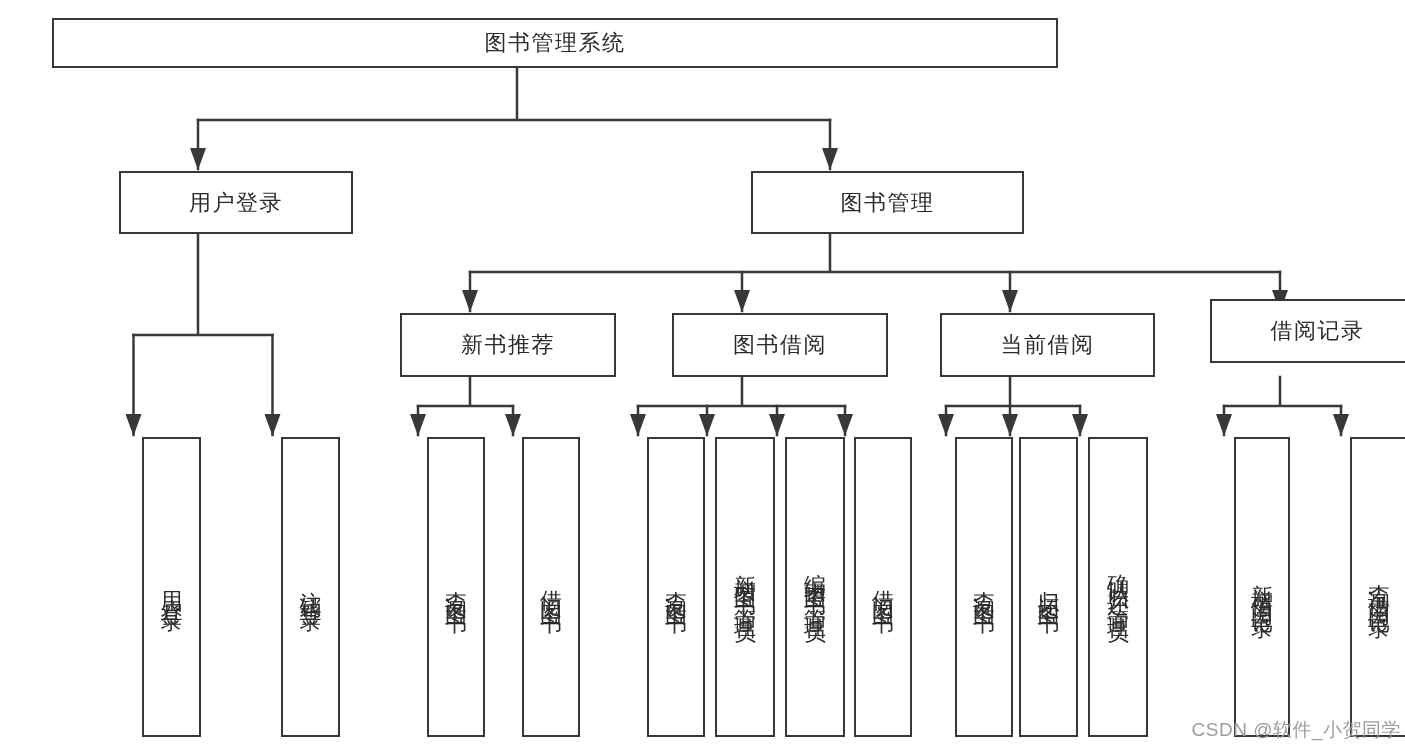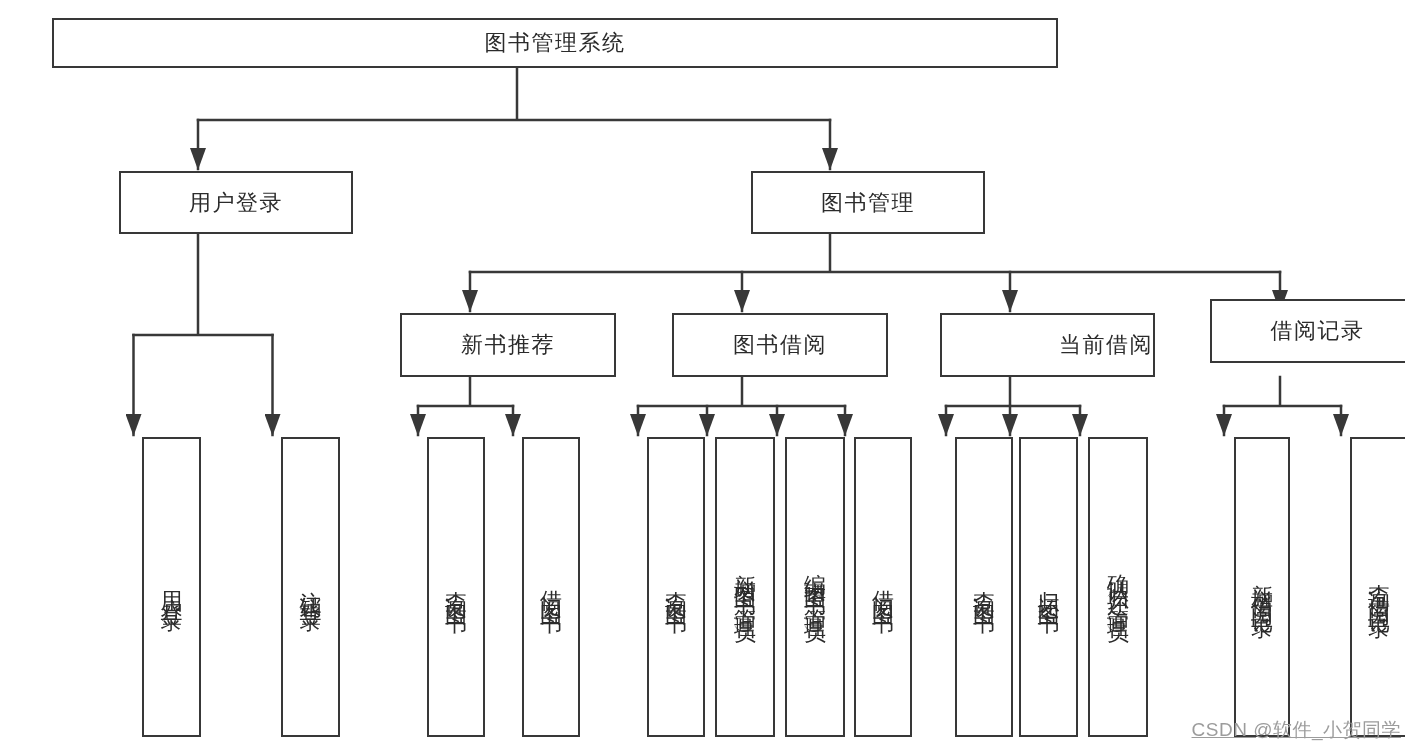--- a/index.html
+++ b/index.html
@@ -55,29 +55,28 @@
   }
   .watermark {
     position: absolute;
     right: 4px;
     bottom: 4px;
     font-size: 19px;
     color: var(--color-watermark);
     letter-spacing: 0.5px;
     z-index: 10;
     white-space: nowrap;
-    text-decoration: underline;
   }
   
   #n-root  { left: 14px;  top: 18px;  width: 1006px; height: 50px; }
   #n-userg { left: 81px;  top: 171px; width: 234px;  height: 63px; }
-  #n-bookg { left: 713px; top: 171px; width: 234px;  height: 63px; }
+  #n-bookg { left: 713px; top: 171px; width: 273px;  height: 63px; }
   #n-s0 { left: 362px;  top: 313px; width: 216px; height: 64px; }
   #n-s1 { left: 634px;  top: 313px; width: 216px; height: 64px; }
-  #n-s2 { left: 902px;  top: 313px; width: 215px; height: 64px; justify-content: flex-end; }
+  #n-s2 { left: 902px;  top: 313px; width: 215px; height: 64px; }
   #n-s3 { left: 1172px; top: 299px; width: 215px; height: 64px; }
   .leaf { top: 437px; height: 300px; }
   #n-u0  { left: 104px;  width: 59px; }
   #n-u1  { left: 243px;  width: 59px; }
   #n-a0  { left: 389px;  width: 58px; }
   #n-a1  { left: 484px;  width: 58px; }
   #n-b0  { left: 609px;  width: 58px; }
   #n-b1  { left: 677px;  width: 60px; }
   #n-b2  { left: 747px;  width: 60px; }
   #n-b3  { left: 816px;  width: 58px; }

